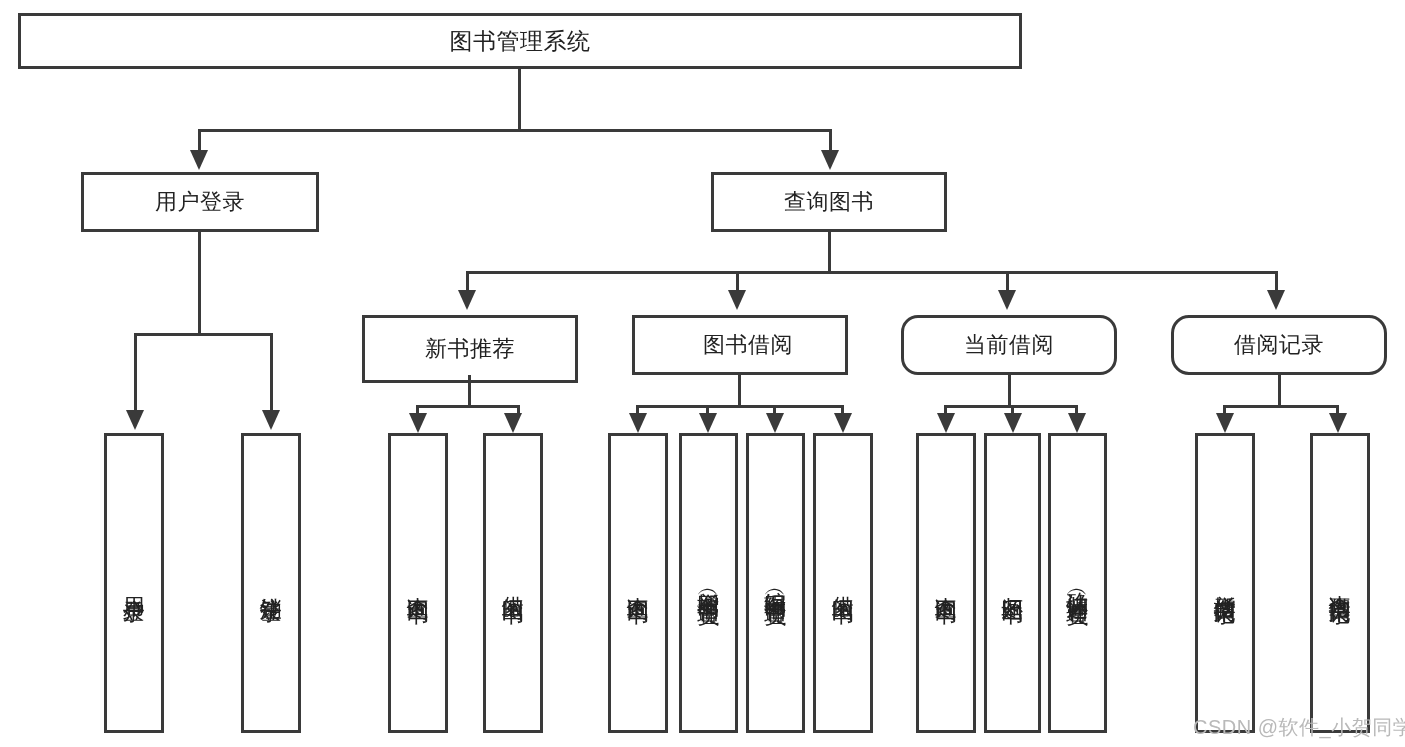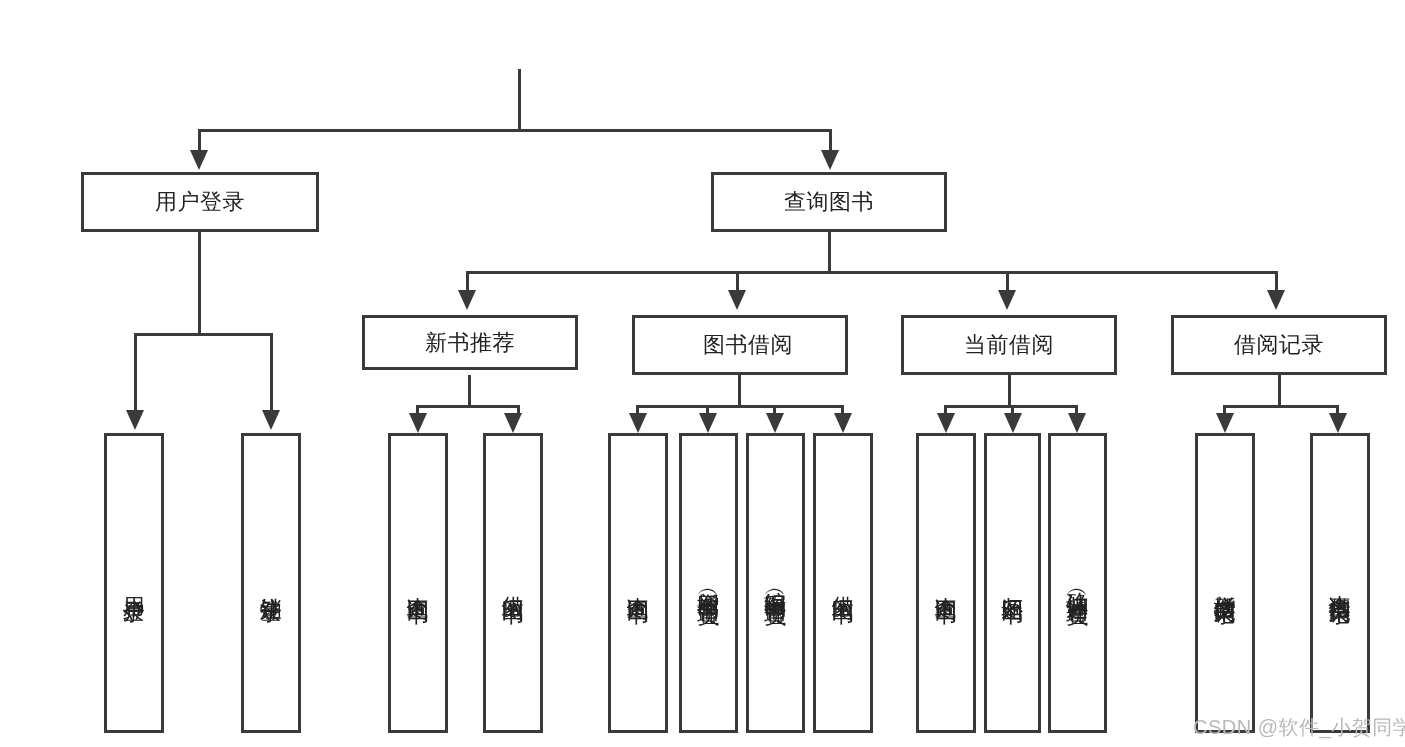--- a/index.html
+++ b/index.html
@@ -68,20 +68,23 @@
     font-size: 20px;
     white-space: nowrap;
     letter-spacing: 0.5px;
   }
 </style>
 </head>
 <body>
 
 <div id="diagram">
 
+  <div class="node h root" style="left:18px; top:13px; width:1004px; height:56px;">
+    <span>图书管理系统</span>
+  </div>
 
   <div class="line v" style="left:518px; top:69px; width:3px; height:61px;"></div>
 
   <div class="line h" style="left:198px; top:129px; width:634px; height:3px;"></div>
 
   <div class="line v" style="left:198px; top:129px; width:3px; height:26px;"></div>
   <div class="arrow" style="left:190px; top:150px;"></div>
 
   <div class="line v" style="left:829px; top:129px; width:3px; height:26px;"></div>
   <div class="arrow" style="left:821px; top:150px;"></div>
@@ -108,30 +111,30 @@
 
   <div class="line v" style="left:736px; top:271px; width:3px; height:22px;"></div>
   <div class="arrow" style="left:728px; top:290px;"></div>
 
   <div class="line v" style="left:1006px; top:271px; width:3px; height:22px;"></div>
   <div class="arrow" style="left:998px; top:290px;"></div>
 
   <div class="line v" style="left:1275px; top:271px; width:3px; height:22px;"></div>
   <div class="arrow" style="left:1267px; top:290px;"></div>
 
-  <div class="node h" style="left:362px; top:315px; width:216px; height:55px;">
+  <div class="node h" style="left:362px; top:315px; width:216px; height:68px;">
     <span>新书推荐</span>
   </div>
   <div class="node h" style="left:632px; top:315px; width:216px; height:60px;padding-left:16px;">
     <span>图书借阅</span>
   </div>
-  <div class="node h" style="left:901px; top:315px; width:216px; height:60px;">
+  <div class="node h" style="left:901px; top:315px; width:216px; height:60px;border-radius:17px;">
     <span>当前借阅</span>
   </div>
-  <div class="node h" style="left:1171px; top:315px; width:216px; height:60px;">
+  <div class="node h" style="left:1171px; top:315px; width:216px; height:60px;border-radius:18px;">
     <span>借阅记录</span>
   </div>
 
   <div class="line v" style="left:468px; top:375px; width:3px; height:33px;"></div>
   <div class="line h" style="left:416px; top:405px; width:104px; height:3px;"></div>
   <div class="line v" style="left:416px; top:405px; width:3px; height:12px;"></div>
   <div class="arrow" style="left:409px; top:413px;"></div>
   <div class="line v" style="left:517px; top:405px; width:3px; height:12px;"></div>
   <div class="arrow" style="left:504px; top:413px;"></div>
 

